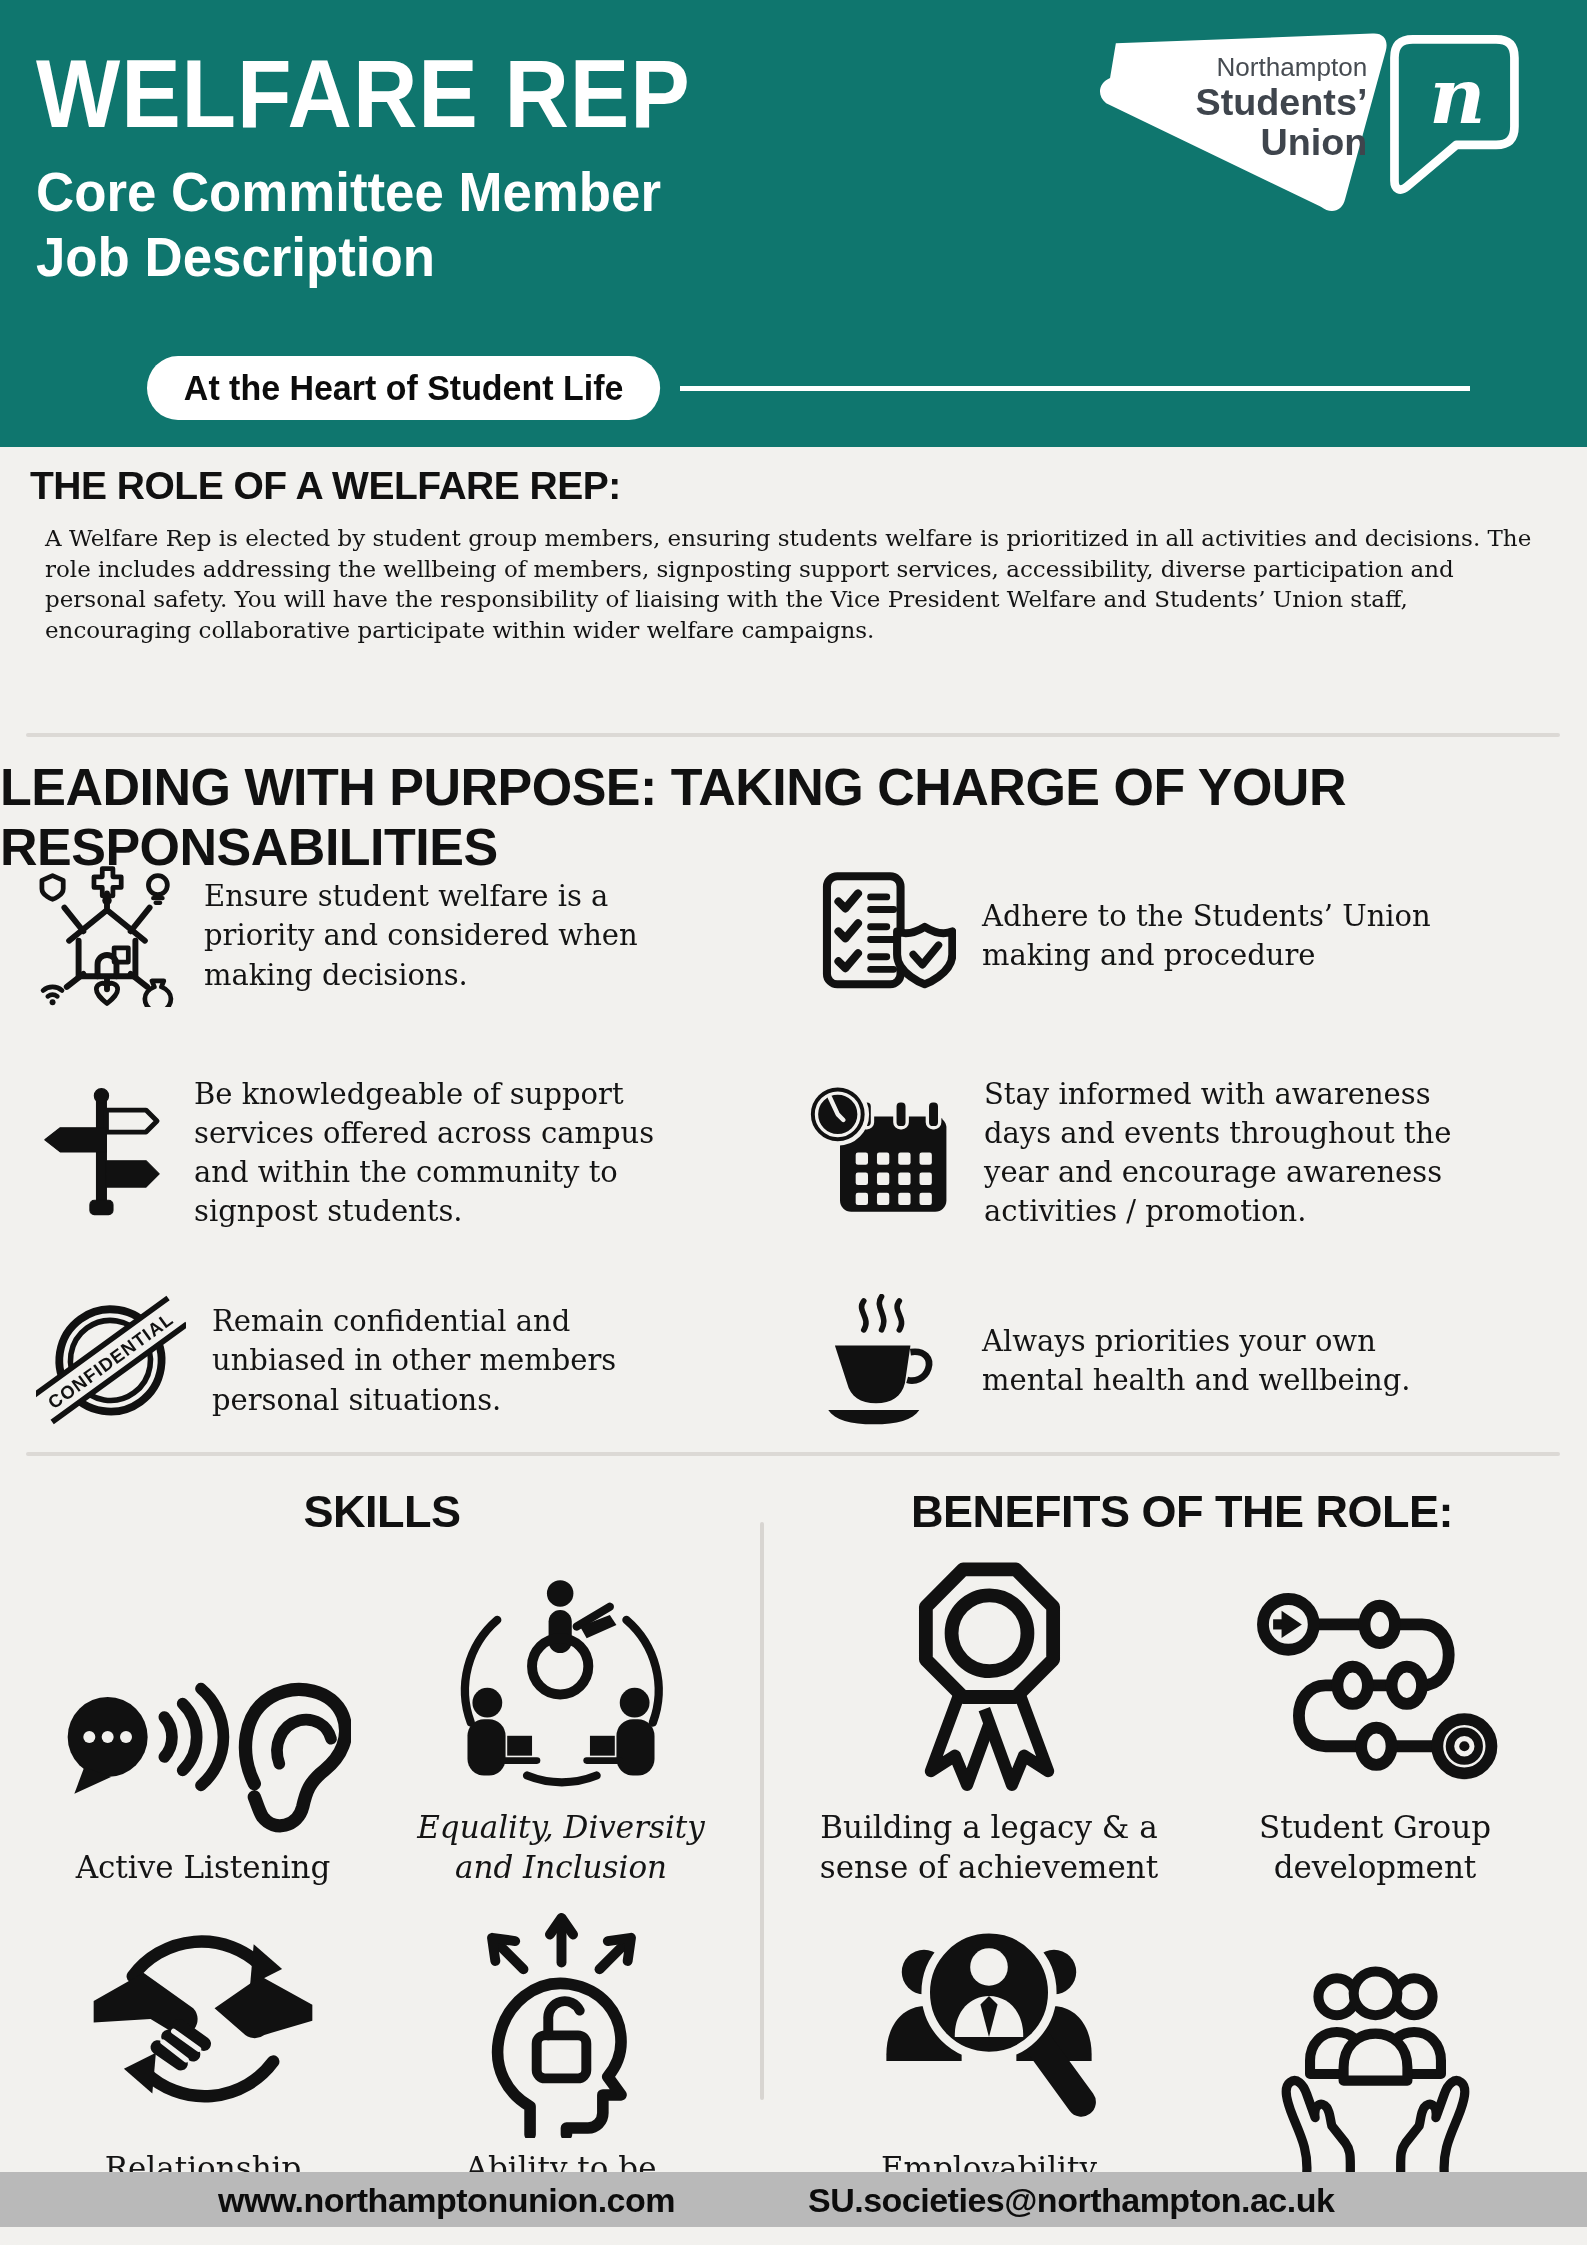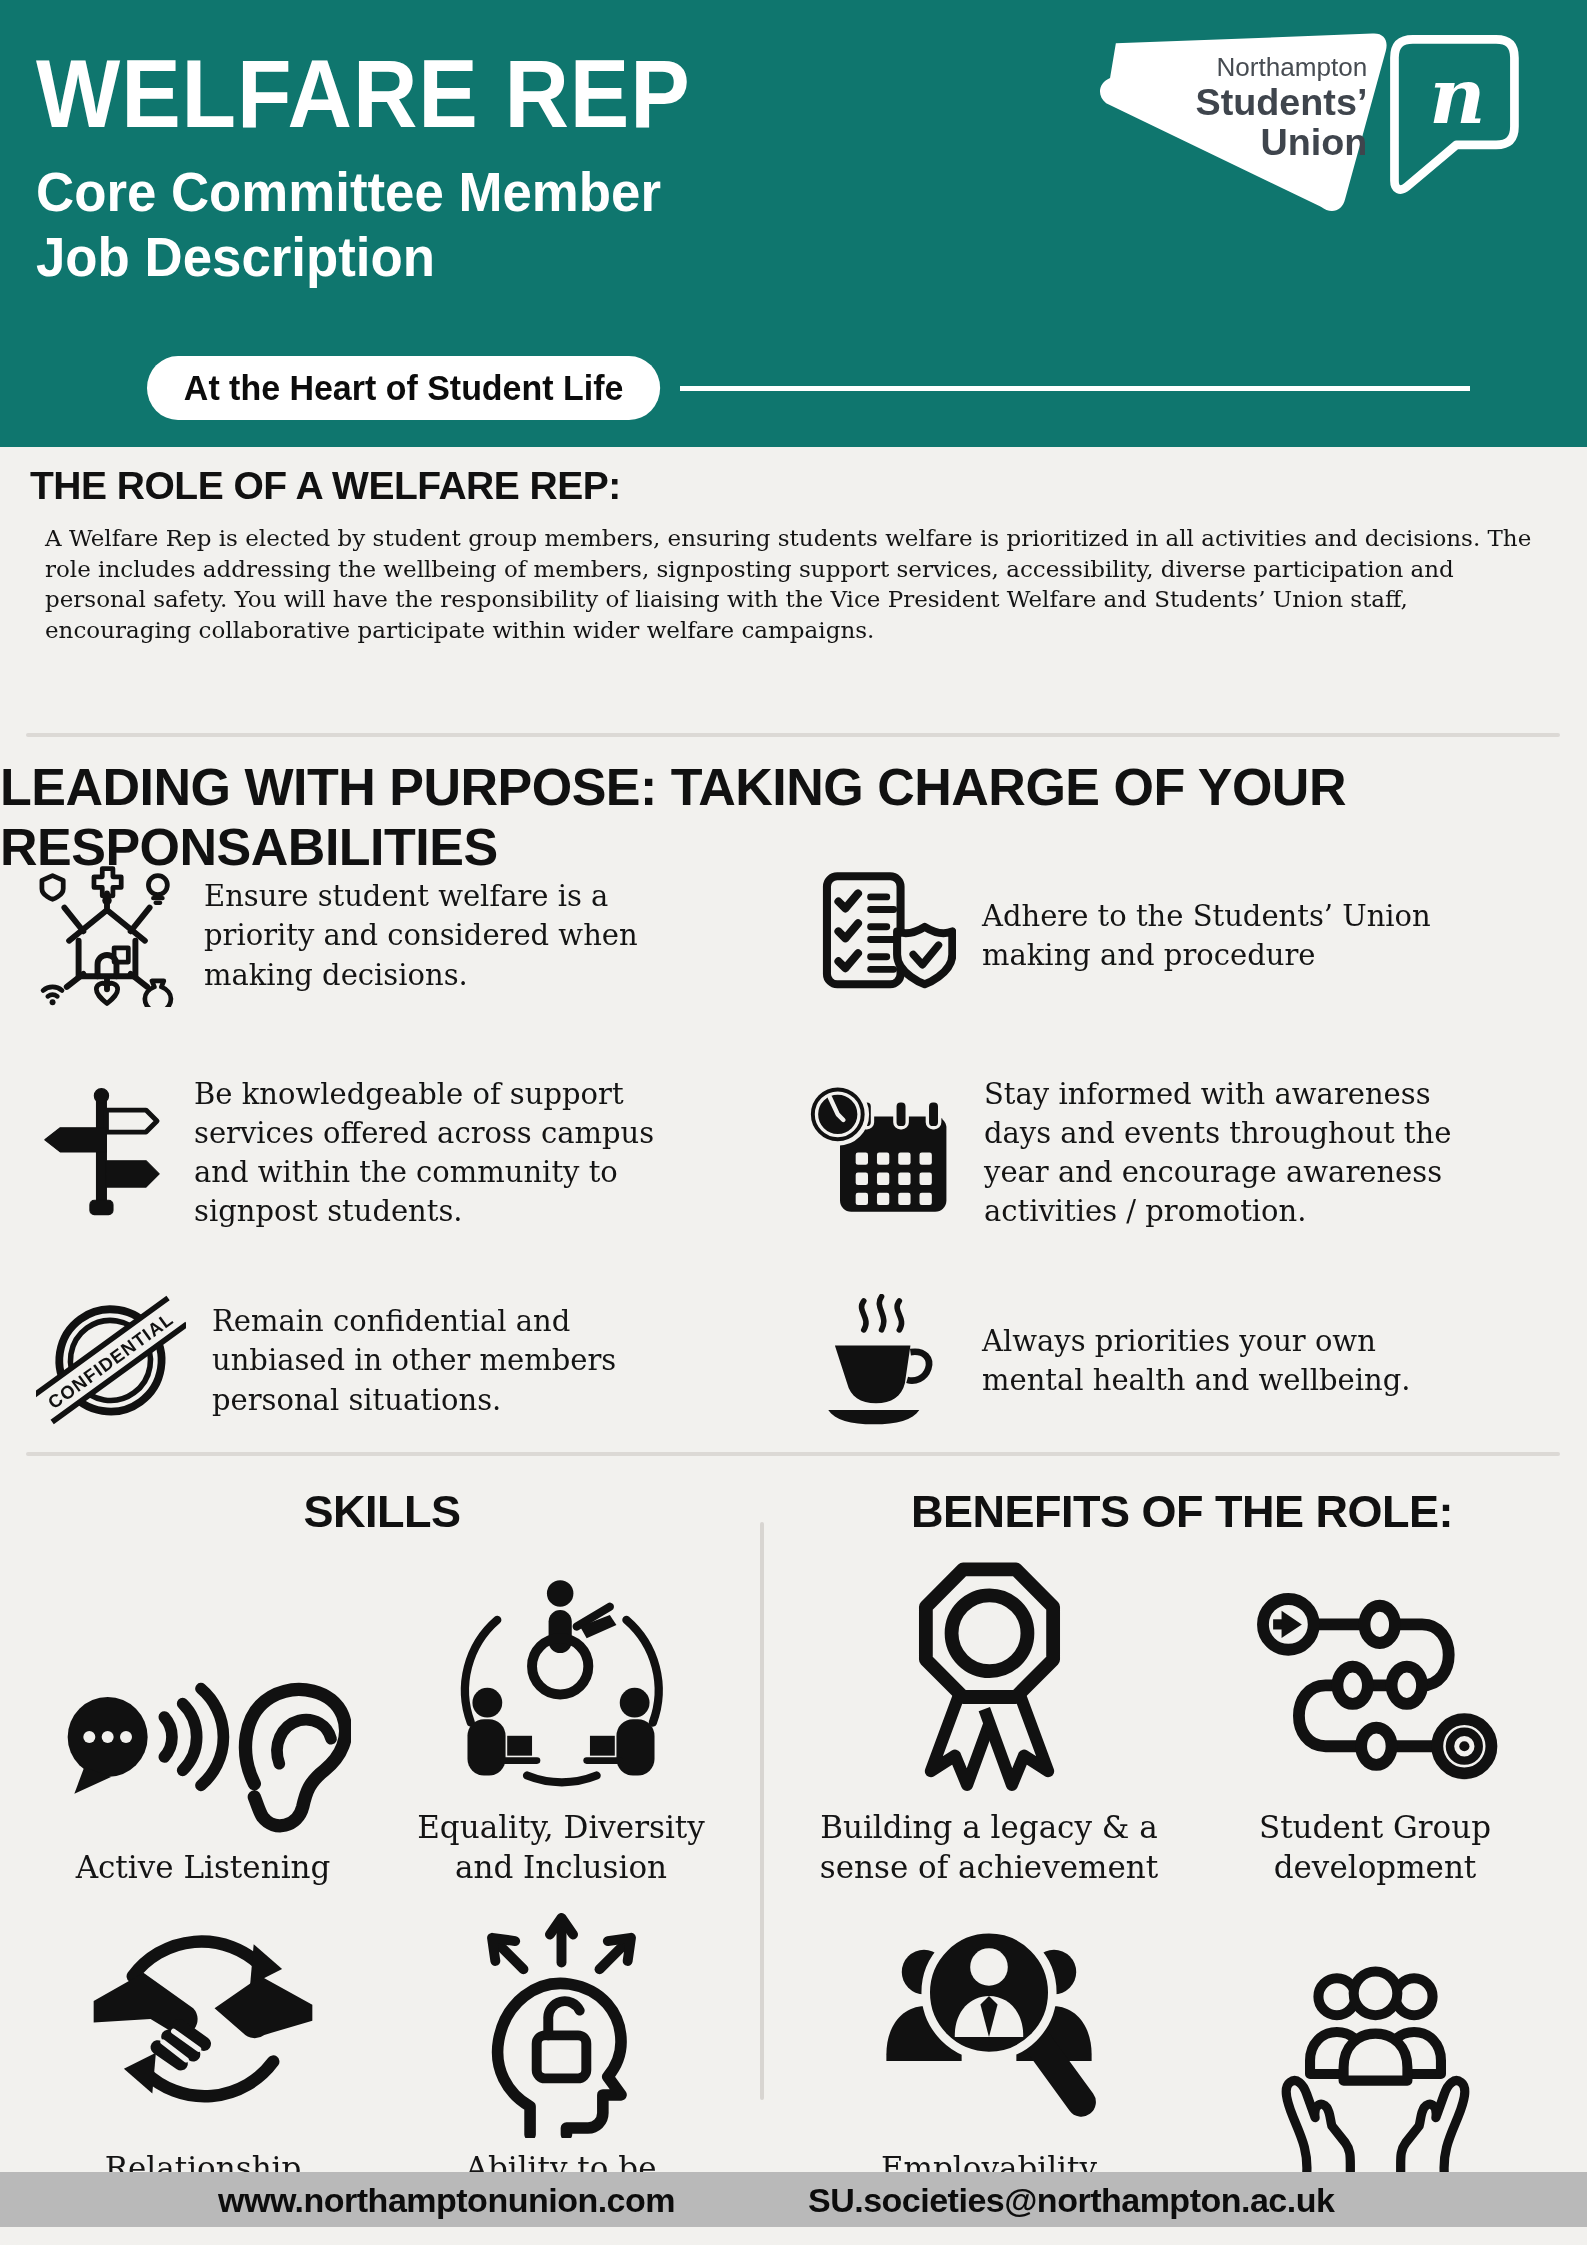--- a/index.html
+++ b/index.html
@@ -34,21 +34,21 @@
   .ric{flex:0 0 auto;}
   
   .col-head{font-size:45px;font-weight:700;text-align:center;letter-spacing:-.5px;margin:0 0 4px 0;}
   .skills{position:absolute;left:24px;top:1486px;width:716px;}
   .benefits{position:absolute;left:796px;top:1486px;width:772px;}
   .vdiv{position:absolute;left:760px;top:1522px;width:4px;height:578px;background:#d8d5d1;border-radius:2px;}
   .cap-grid{display:grid;grid-template-columns:1fr 1fr;}
   .cap-item{display:flex;flex-direction:column;align-items:center;justify-content:flex-end;}
   .icon-box{display:flex;align-items:flex-end;justify-content:center;}
   .caption{font-family:"DejaVu Serif",serif;font-size:31px;line-height:1.3;text-align:center;
-           color:#141414;margin-top:10px;} .cw230{max-width:240px;} .cw330{max-width:340px;}
+           color:#141414;margin-top:10px;} .cw230{max-width:240px;} .cw330{max-width:340px;font-style:italic;}
   .cw360{max-width:380px;} .cw400{max-width:420px;}
   
   .footer{position:absolute;left:0;top:2172px;width:100%;height:55px;background:#b9b9b9;}
   .footer span{position:absolute;top:50%;transform:translateY(-50%);font-size:34px;font-weight:700;
                letter-spacing:-.5px;color:#0c0c0c;white-space:nowrap;}
   .f-web{left:218px;} .f-mail{left:808px;}
   svg{display:block;}
 </style>
 </head>
 <body>

